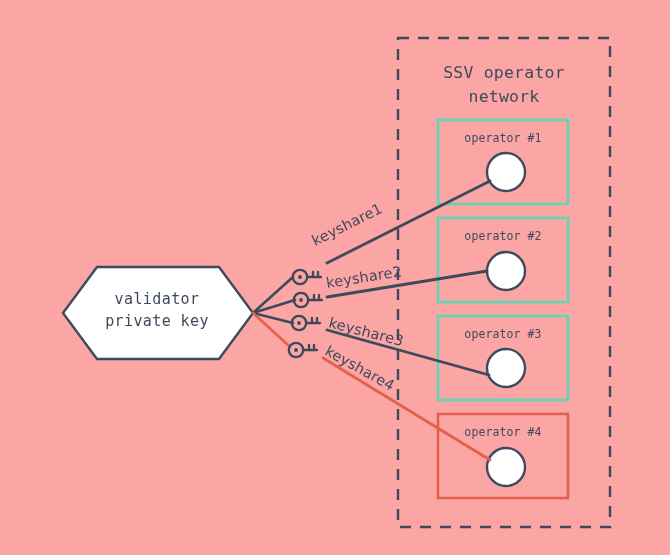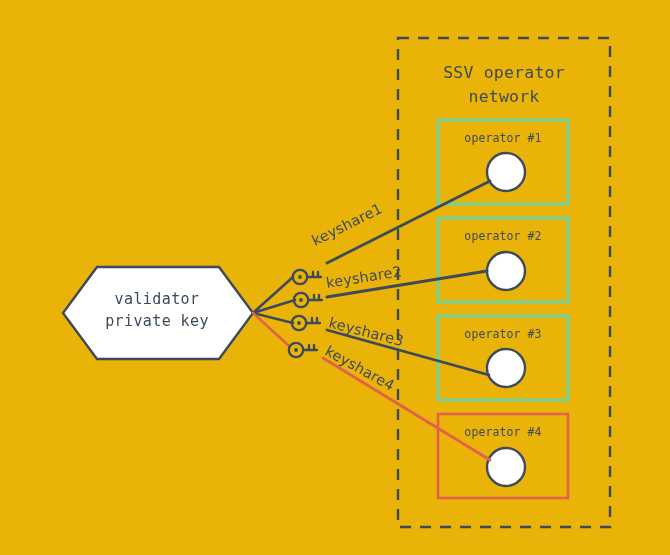--- a/index.html
+++ b/index.html
@@ -7,21 +7,21 @@
     padding: 0;
     background: #ffffff;
   }
   body {
     font-family: "DejaVu Sans Mono", "Liberation Mono", monospace;
   }
   #canvas {
     position: relative;
     width: 670px;
     height: 555px;
-    background: #eab308;
+    background: #fca5a5;
     overflow: hidden;
   }
   #diagram-svg {
     position: absolute;
     top: 0;
     left: 0;
     width: 670px;
     height: 555px;
   }
   .shape-text {

